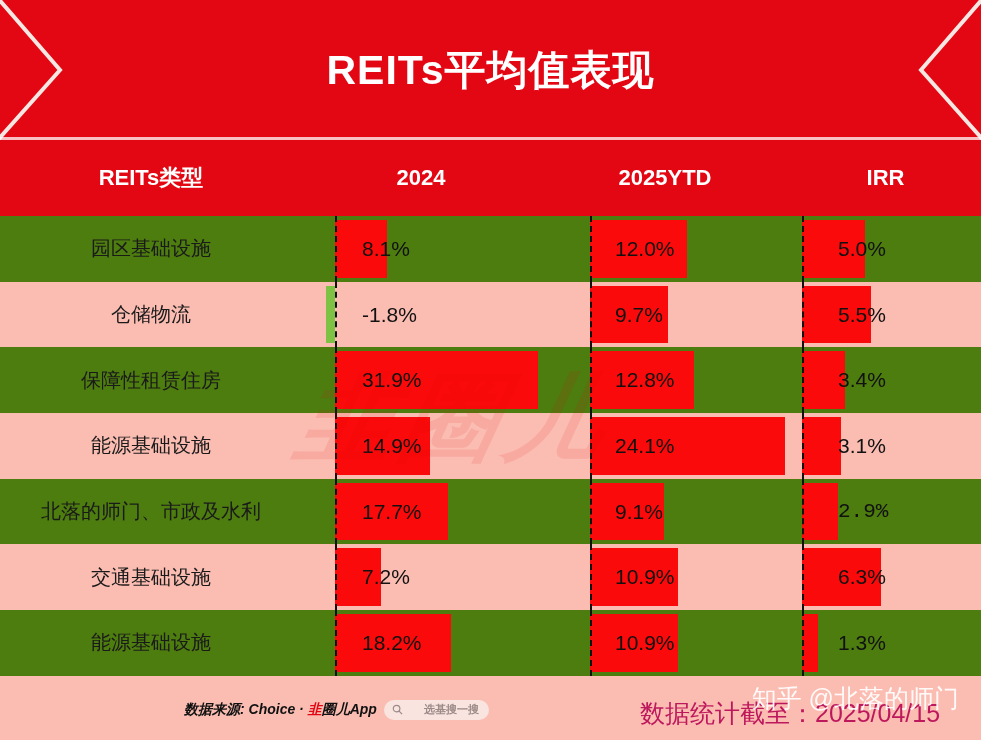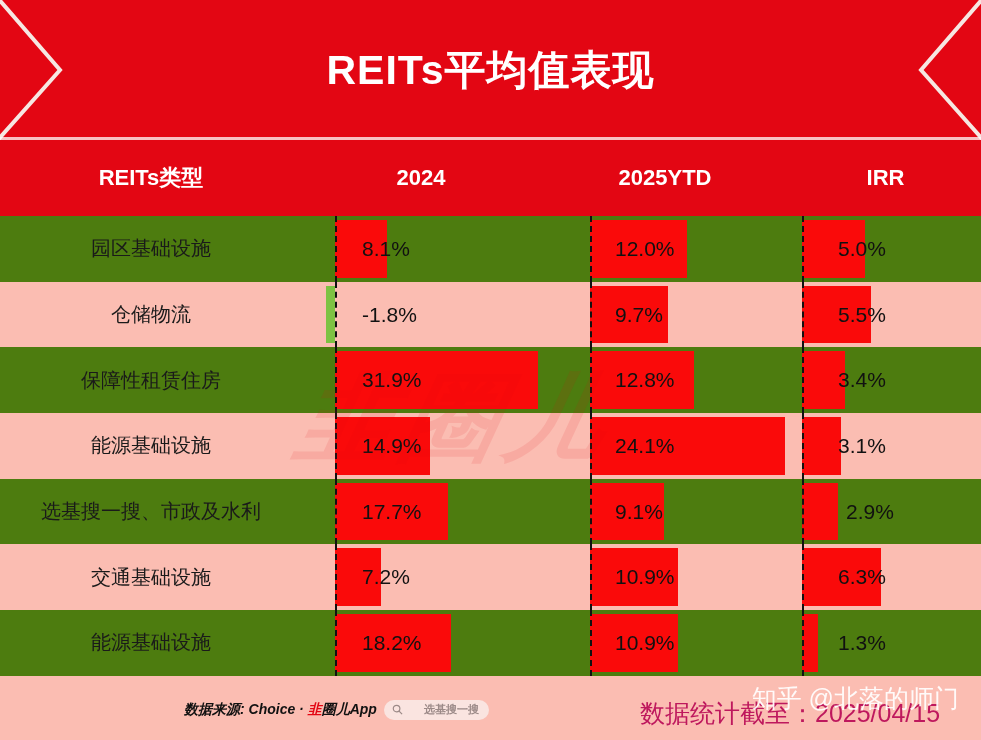--- a/index.html
+++ b/index.html
@@ -205,35 +205,35 @@
           <div class="zeroline" style="left: 50px;"></div>
           <div class="val" style="left: 75px;">24.1%</div>
         </div>
         <div class="cell-bar cell-irr">
           <div class="bar" style="left: 12px; width: 38.75px;"></div>
           <div class="zeroline" style="left: 12px;"></div>
           <div class="val" style="left: 48px;">3.1%</div>
         </div>
       </div>
       <div class="row odd">
-        <div class="cell-type">选基搜一搜、市政及水利</div>
+        <div class="cell-type">北落的师门、市政及水利</div>
         <div class="cell-bar cell-2024">
           <div class="bar" style="left: 33px; width: 112.636px;"></div>
           <div class="zeroline" style="left: 33px;"></div>
           <div class="val" style="left: 60px;">17.7%</div>
         </div>
         <div class="cell-bar cell-ytd">
           <div class="bar" style="left: 50px; width: 73.6307px;"></div>
           <div class="zeroline" style="left: 50px;"></div>
           <div class="val" style="left: 75px;">9.1%</div>
         </div>
         <div class="cell-bar cell-irr">
           <div class="bar" style="left: 12px; width: 36.25px;"></div>
           <div class="zeroline" style="left: 12px;"></div>
-          <div class="val" style="left: 56px;">2.9%</div>
+          <div class="val" style="left: 48px; font-family: Liberation Mono, monospace;">2.9%</div>
         </div>
       </div>
       <div class="row even">
         <div class="cell-type">交通基础设施</div>
         <div class="cell-bar cell-2024">
           <div class="bar" style="left: 33px; width: 45.8182px;"></div>
           <div class="zeroline" style="left: 33px;"></div>
           <div class="val" style="left: 60px;">7.2%</div>
         </div>
         <div class="cell-bar cell-ytd">

